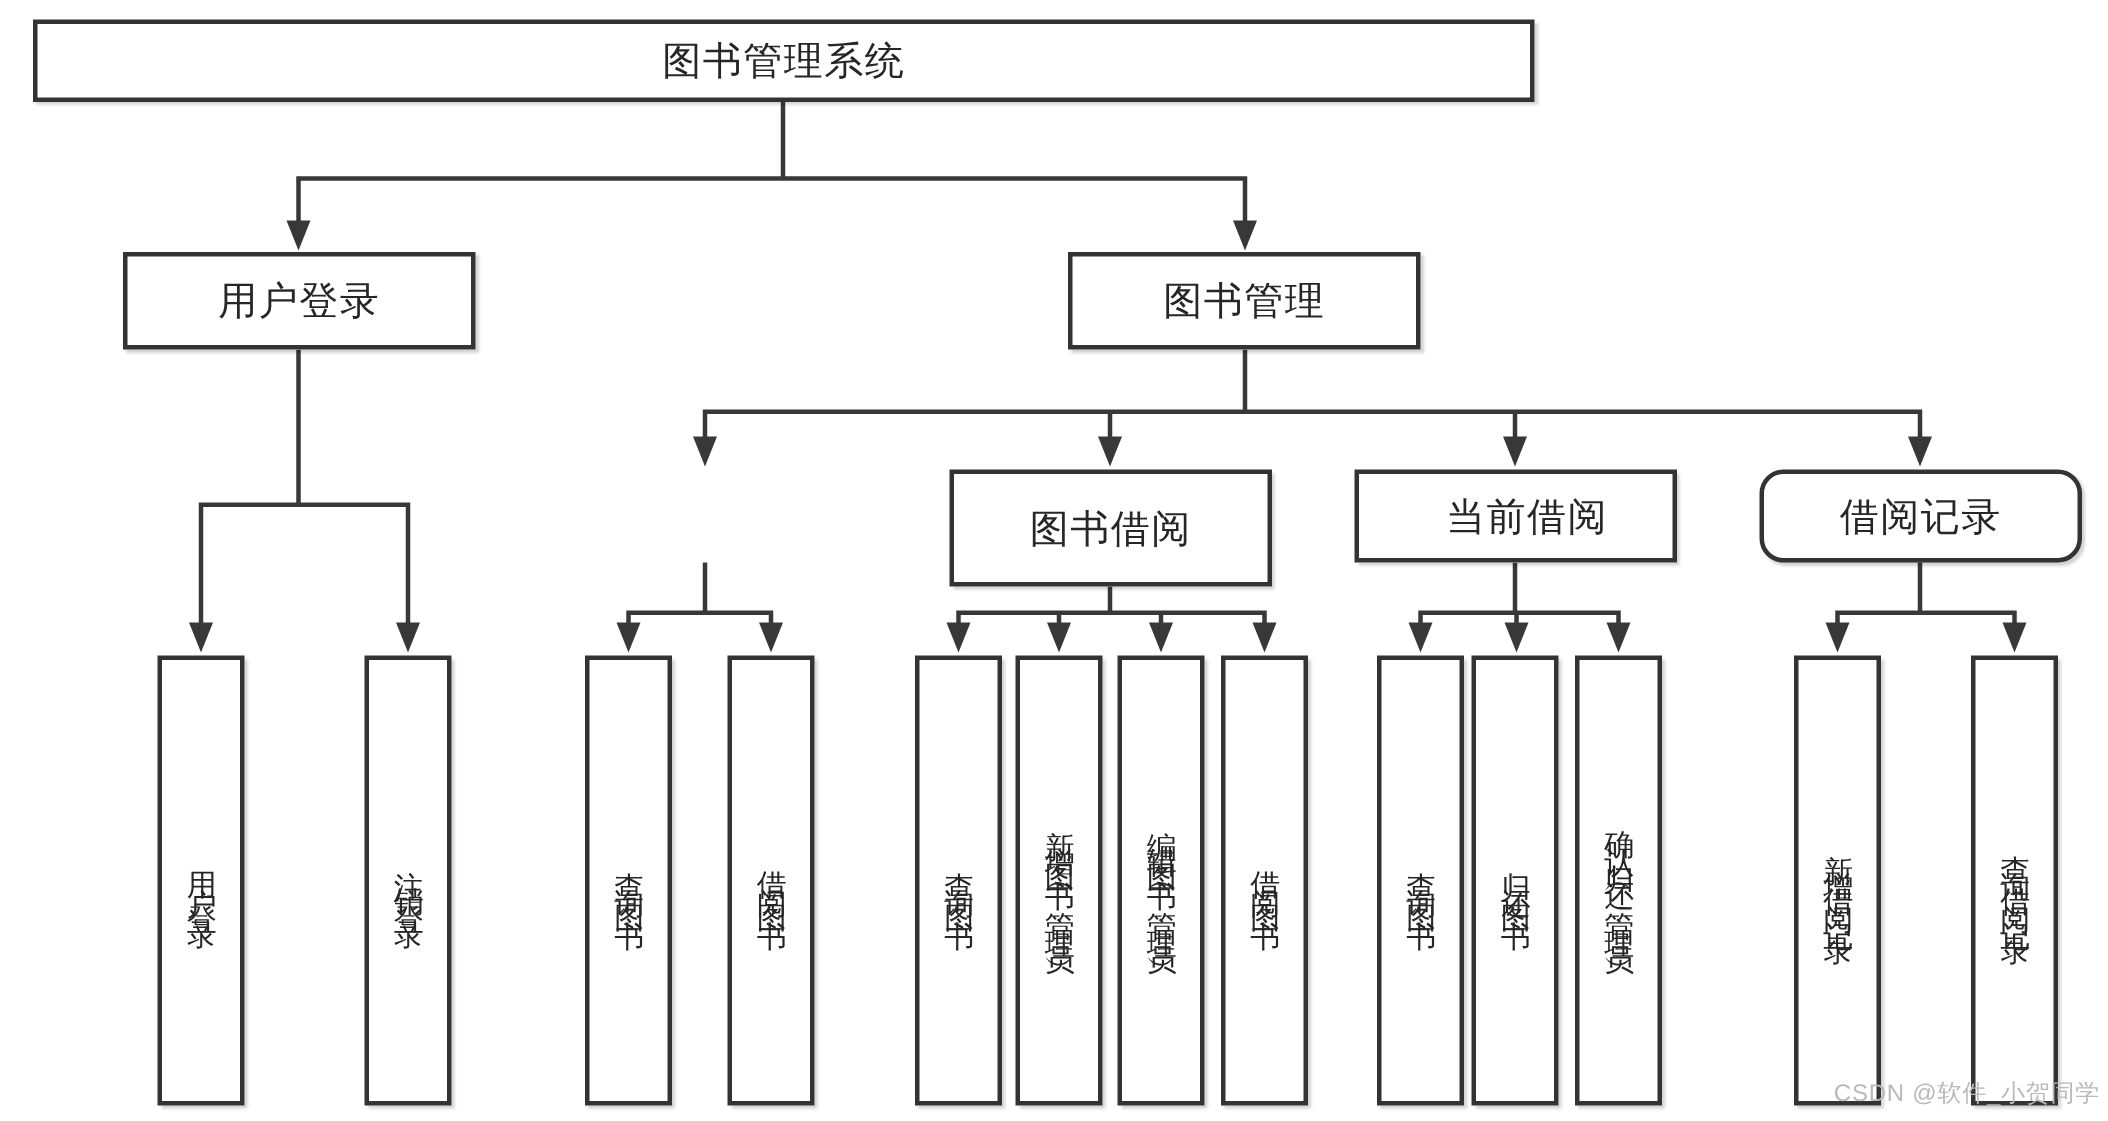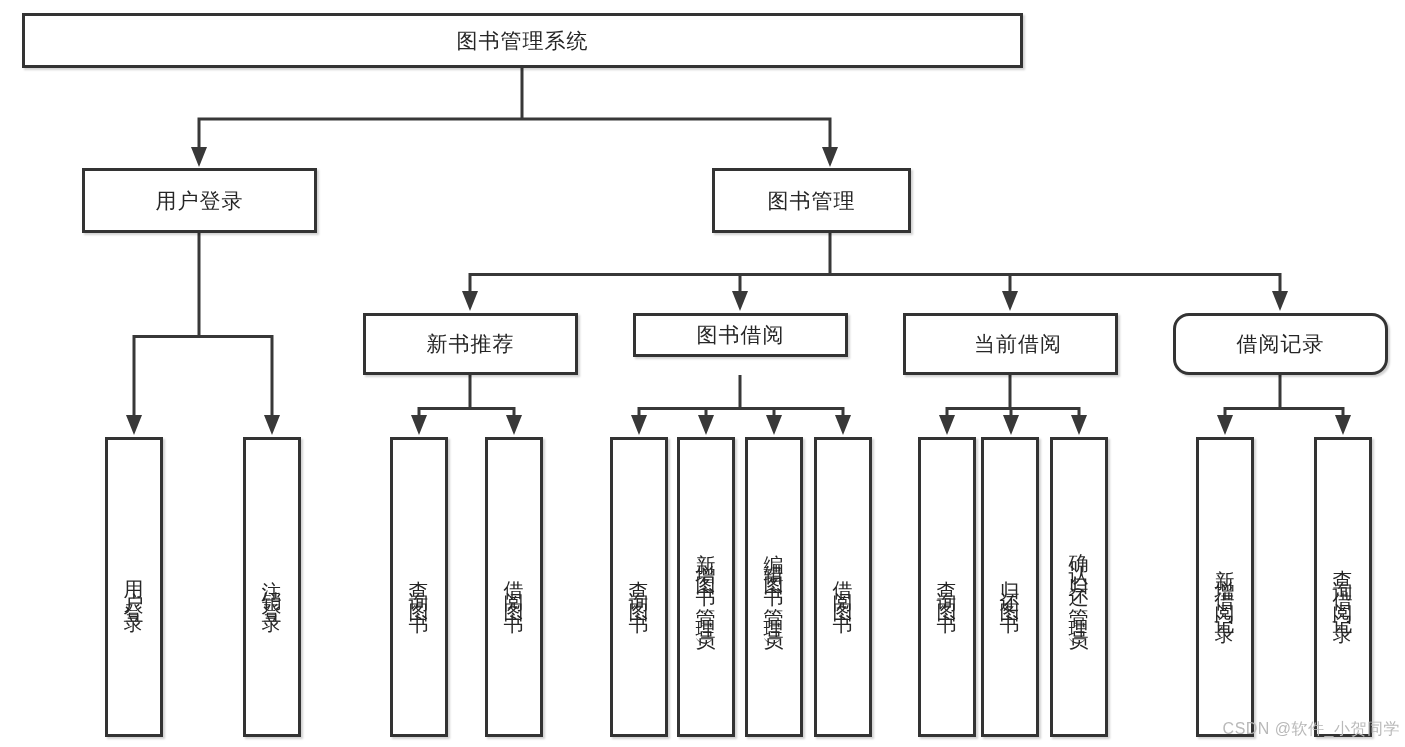--- a/index.html
+++ b/index.html
@@ -21,35 +21,35 @@
     background: #ffffff;
     border: 3px solid #333333;
     box-sizing: border-box;
     display: flex;
     align-items: center;
     justify-content: center;
     color: #262626;
     z-index: 1;
     box-shadow: 2px 2px 2px rgba(0,0,0,0.18);
   }
-  .h-node { font-size: 21px; letter-spacing: 1px; white-space: nowrap; }
+  .h-node { font-size: 26px; letter-spacing: 1px; white-space: nowrap; }
   .v-node .vtext {
     writing-mode: vertical-rl;
     text-orientation: upright;
     font-size: 20px;
     letter-spacing: 11px;
     line-height: 1.1;
     white-space: nowrap;
   }
   
   .n-root    { left: 22px;   top: 13px;  width: 1001px; height: 55px; }
   .n-login   { left: 82px;   top: 168px; width: 235px;  height: 65px; }
-  .n-mgmt    { left: 712px;  top: 168px; width: 199px;  height: 65px; }
+  .n-mgmt    { left: 712px;  top: 168px; width: 235px;  height: 65px; }
   .n-newbook { left: 363px;  top: 313px; width: 215px;  height: 62px; }
-  .n-borrow  { left: 633px;  top: 313px; width: 215px;  height: 44px; }
+  .n-borrow  { left: 633px;  top: 313px; width: 215px;  height: 78px; }
   .n-current { left: 903px;  top: 313px; width: 215px;  height: 62px; padding-left: 15px; }
   .n-records { left: 1173px; top: 313px; width: 215px;  height: 62px; border-radius: 16px; }
   .lf   { top: 437px; width: 58px; height: 300px; }
   .lf1  { left: 105px; }
   .lf2  { left: 243px; }
   .lf3  { left: 390px; }
   .lf4  { left: 485px; }
   .lf5  { left: 610px; }
   .lf6  { left: 677px; }
   .lf7  { left: 745px; }
@@ -119,23 +119,20 @@
     <span>图书管理系统</span>
   </div>
 
   <div class="node h-node n-login">
     <span>用户登录</span>
   </div>
   <div class="node h-node n-mgmt">
     <span>图书管理</span>
   </div>
 
-  <div class="node h-node n-newbook">
-    <span>新书推荐</span>
-  </div>
   <div class="node h-node n-borrow">
     <span>图书借阅</span>
   </div>
   <div class="node h-node n-current">
     <span>当前借阅</span>
   </div>
   <div class="node h-node n-records">
     <span>借阅记录</span>
   </div>
 

